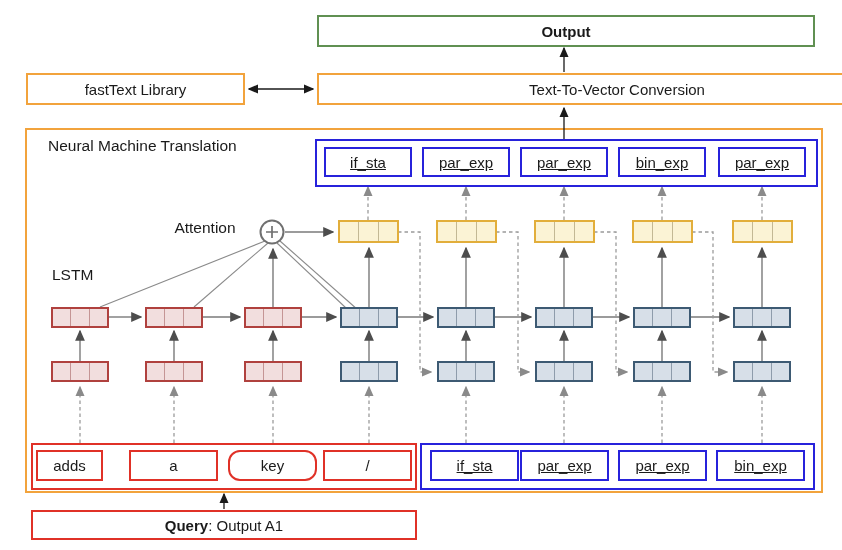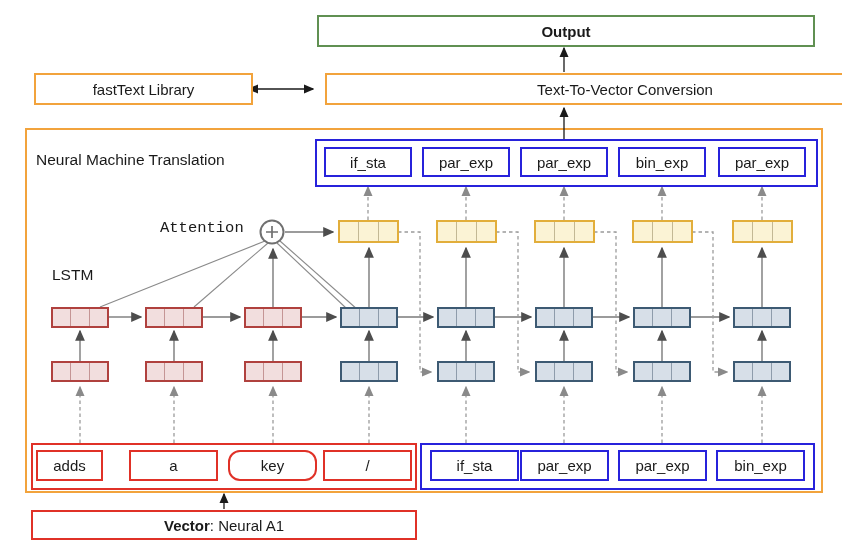--- a/index.html
+++ b/index.html
@@ -3,23 +3,23 @@
 <meta charset="utf-8">
 <style>
   html,body{margin:0;padding:0;background:#fff;}
   *{box-sizing:border-box;}
   .stage{position:relative;width:842px;height:550px;background:#fff;
          font-family:"Liberation Sans","DejaVu Sans",sans-serif;color:#1a1a1a;overflow:hidden;}
   .abs{position:absolute;}
   .cbox{display:flex;align-items:center;justify-content:center;font-size:15px;background:#fff;}
   .b{font-weight:bold;text-align:center;}
   .gbox{border:2px solid var(--green,#609052);}
-  .obox{border:2px solid var(--orange,#F2A33C);margin-left:8px;}
+  .obox{border:2px solid var(--orange,#F2A33C);}
   .rbox{border:2px solid var(--red,#E03127);}
-  .bbox{border:2px solid var(--blue,#2722DB);}
+  .bbox{border:2px solid var(--blue,#2722DB);text-decoration:underline;}
   .nmt{border:2px solid var(--orange,#F2A33C);background:#fff;}
   .nmt-label{font-size:15.5px;}
   .container-b{border:2px solid var(--blue,#2722DB);background:transparent;}
   .container-r{border:2px solid var(--red,#E03127);background:transparent;}
   .small-label{font-size:15.5px;}
   
   .cell{display:flex;height:21px;width:58px;}
   .cell i{flex:1;}
   .cell i + i{border-left:1px solid rgba(90,90,90,.45);}
   .cell-red{border:2px solid var(--encoder_cell_border,#B0413E);background:var(--encoder_cell_fill,#F2DEDE);}
@@ -128,40 +128,40 @@
     <span class="b">Output</span>
   </div>
 
   <div class="abs cbox obox z5" style="left:26px;top:73px;width:219px;height:32px;">
     <span>fastText Library</span>
   </div>
   <div class="abs cbox obox z5" style="left:317px;top:73px;width:600px;height:32px;">
     <span>Text-To-Vector Conversion</span>
   </div>
 
-  <div class="abs nmt-label z5" style="left:36px;top:137px;margin-top:14px;">Neural Machine Translation</div>
+  <div class="abs nmt-label z5" style="left:48px;top:137px;">Neural Machine Translation</div>
 
   <div class="abs container-b z5" style="left:315px;top:139px;width:503px;height:48px;"></div>
   <div class="abs cbox bbox z5" style="left:324px;top:147px;width:88px;height:30px;">
       <span>if_sta</span>
     </div>
   <div class="abs cbox bbox z5" style="left:422px;top:147px;width:88px;height:30px;">
       <span>par_exp</span>
     </div>
   <div class="abs cbox bbox z5" style="left:520px;top:147px;width:88px;height:30px;">
       <span>par_exp</span>
     </div>
   <div class="abs cbox bbox z5" style="left:618px;top:147px;width:88px;height:30px;">
       <span>bin_exp</span>
     </div>
   <div class="abs cbox bbox z5" style="left:718px;top:147px;width:88px;height:30px;">
       <span>par_exp</span>
     </div>
 
-  <div class="abs small-label z5" style="left:160px;top:219px;width:90px;text-align:left;font-family:Liberation Mono, monospace;">Attention</div>
+  <div class="abs small-label z5" style="left:160px;top:219px;width:90px;text-align:center;">Attention</div>
   <div class="abs small-label z5" style="left:52px;top:266px;text-align:right;">LSTM</div>
 
   <div class="abs cell cell-yellow z5" style="left:338px;top:220px;">
       <i></i>
       <i></i>
       <i></i>
     </div>
   <div class="abs cell cell-yellow z5" style="left:436px;top:220px;">
       <i></i>
       <i></i>
@@ -287,17 +287,17 @@
       <span>par_exp</span>
     </div>
   <div class="abs cbox bbox z5" style="left:618px;top:450px;width:89px;height:31px;">
       <span>par_exp</span>
     </div>
   <div class="abs cbox bbox z5" style="left:716px;top:450px;width:89px;height:31px;">
       <span>bin_exp</span>
     </div>
 
   <div class="abs cbox rbox z5" style="left:31px;top:510px;width:386px;height:30px;">
-    <span class="b">Vector</span>
-      <span>: Neural A1</span>
+    <span class="b">Query</span>
+      <span>: Output A1</span>
   </div>
 
 </div>
 
 </body></html>

